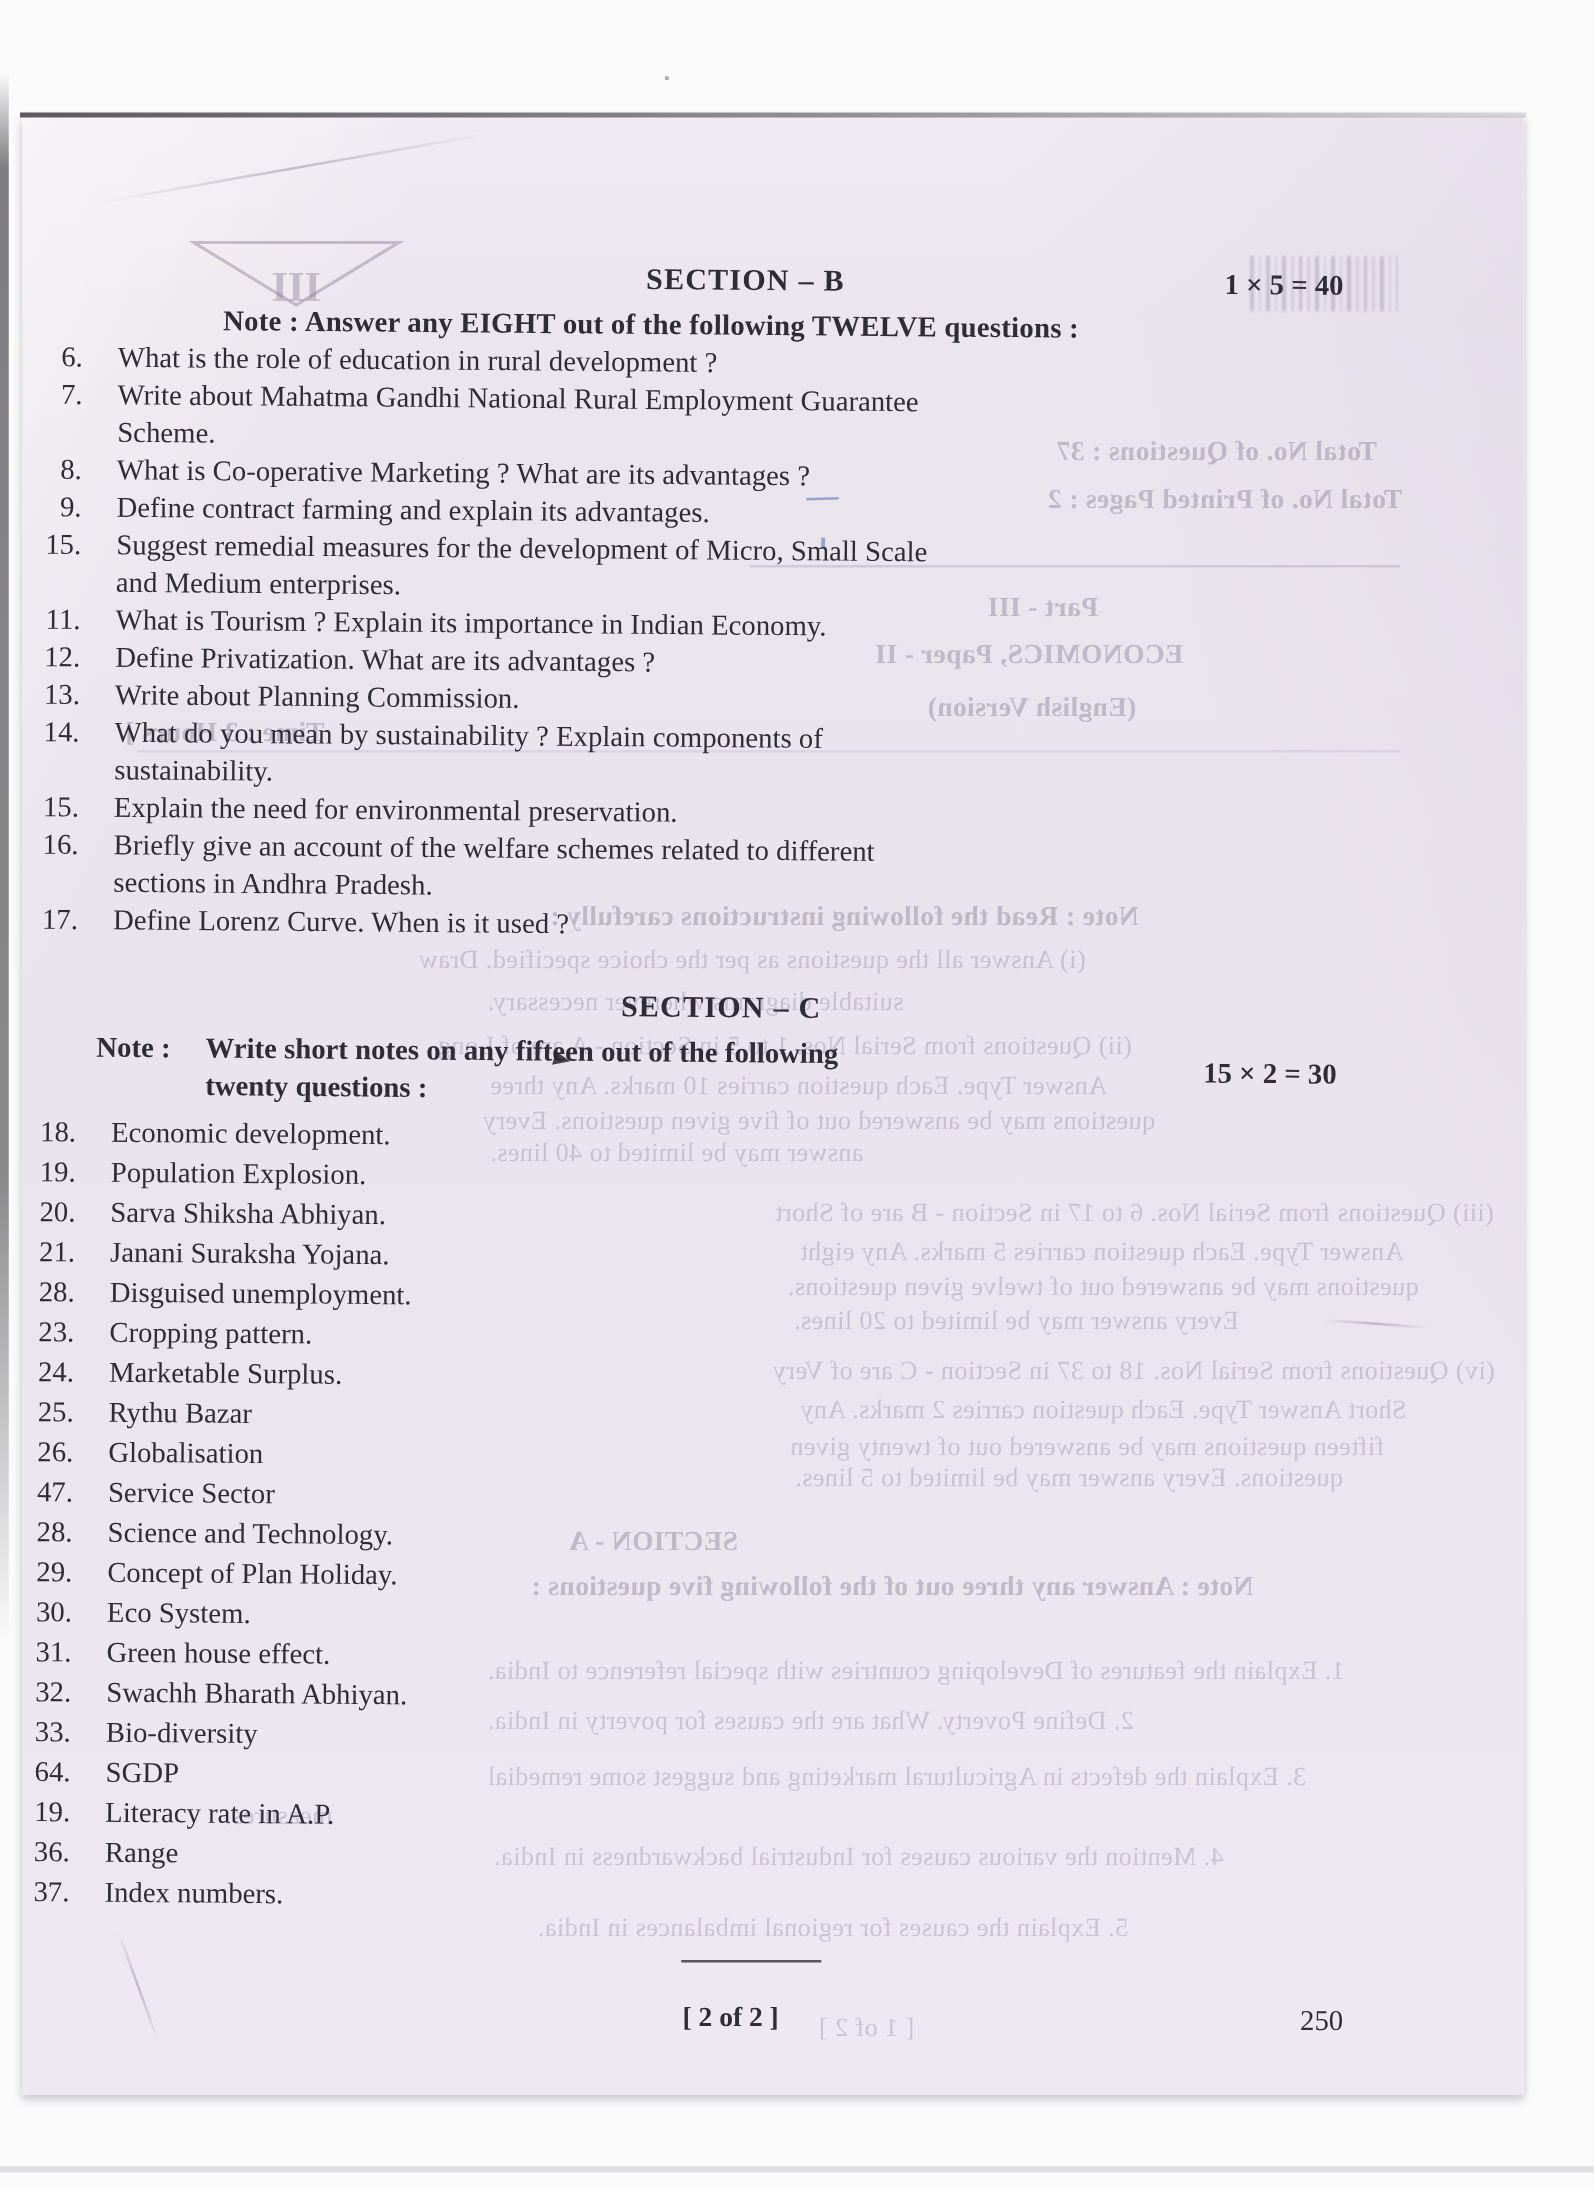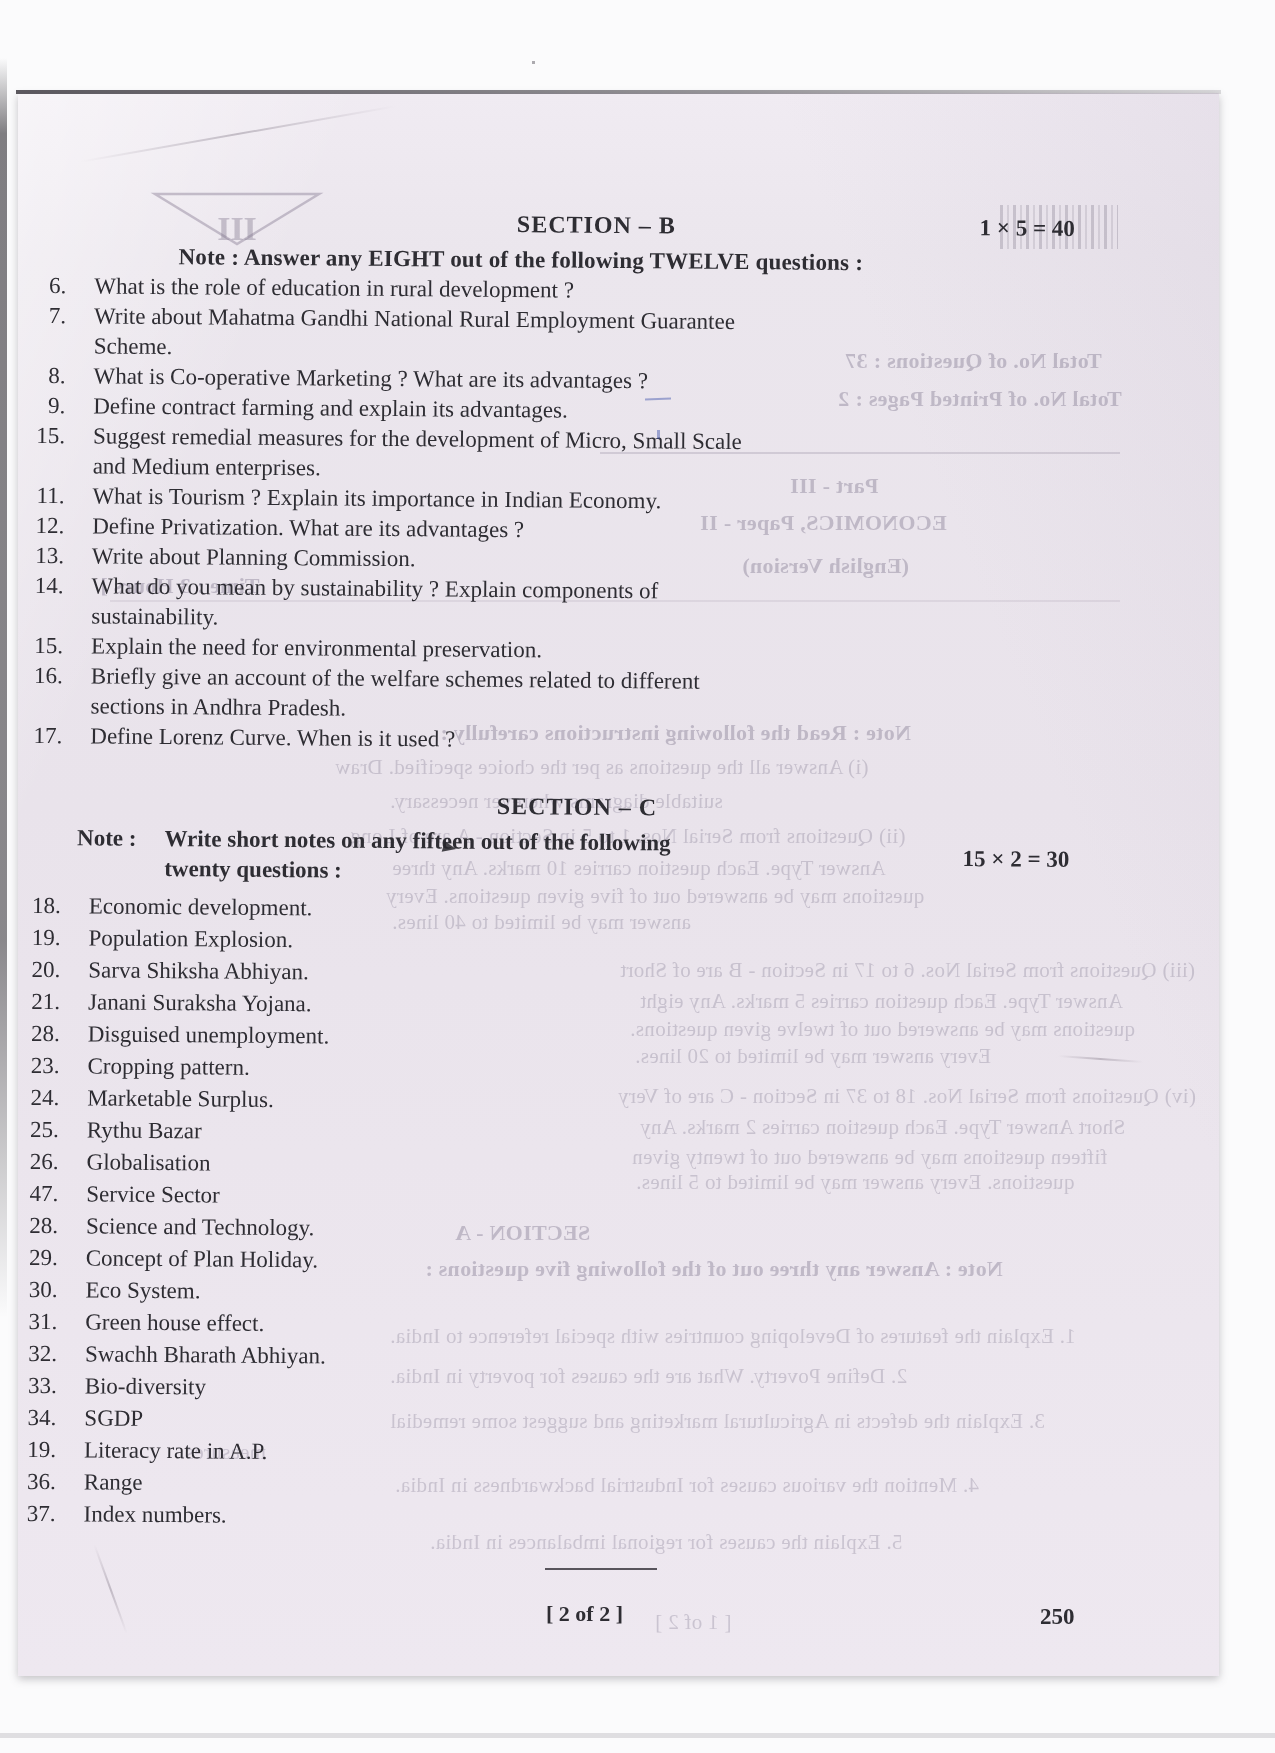--- a/index.html
+++ b/index.html
@@ -50,21 +50,21 @@
   #list-c{margin-top:8px;}
   #list-c .q-row{line-height:29px;margin-bottom:3px;}
   #list-c .q-text{text-align:left;}
   #note-c-row{display:flex;margin-top:6px;line-height:30px;}
   #note-c-label{width:125px;flex:none;text-align:right;font-weight:bold;}
   #note-c-text{margin-left:28px;width:716px;font-weight:bold;white-space:pre-line;text-align:justify;}
   #sec-c-wrap{margin-top:32px;}
   
   #footer-rule{position:absolute;left:527px;top:1475px;width:112px;height:2px;background:rgba(50,47,55,.8);}
   #page-indicator{position:absolute;left:528px;top:1508px;font-size:22px;font-weight:bold;}
-  #paper-code{position:absolute;left:1022px;top:1511px;font-size:23px;font-weight:bold;}
+  #paper-code{position:absolute;left:1022px;top:1511px;font-size:23px;font-weight:normal;}
   
   #ink-arrow{position:absolute;left:425px;top:750px;width:0;height:0;opacity:.85;
     border-left:13px solid #26242a;border-top:4px solid transparent;border-bottom:7px solid transparent;
     transform:rotate(18deg);}
   .blue-ink{position:absolute;background:rgba(60,80,170,.45);}
 </style>
 </head>
 <body>
 
 <div id="canvas">
@@ -276,21 +276,21 @@
     <span class="q-num">32.</span>
     <span class="q-text">Swachh Bharath Abhiyan.</span>
   </div>
 
   <div class="q-row">
     <span class="q-num">33.</span>
     <span class="q-text">Bio-diversity</span>
   </div>
 
   <div class="q-row">
-    <span class="q-num">34.</span>
+    <span class="q-num">64.</span>
     <span class="q-text">SGDP</span>
   </div>
 
   <div class="q-row">
     <span class="q-num">19.</span>
     <span class="q-text">Literacy rate in A.P.</span>
   </div>
 
   <div class="q-row">
     <span class="q-num">36.</span>

